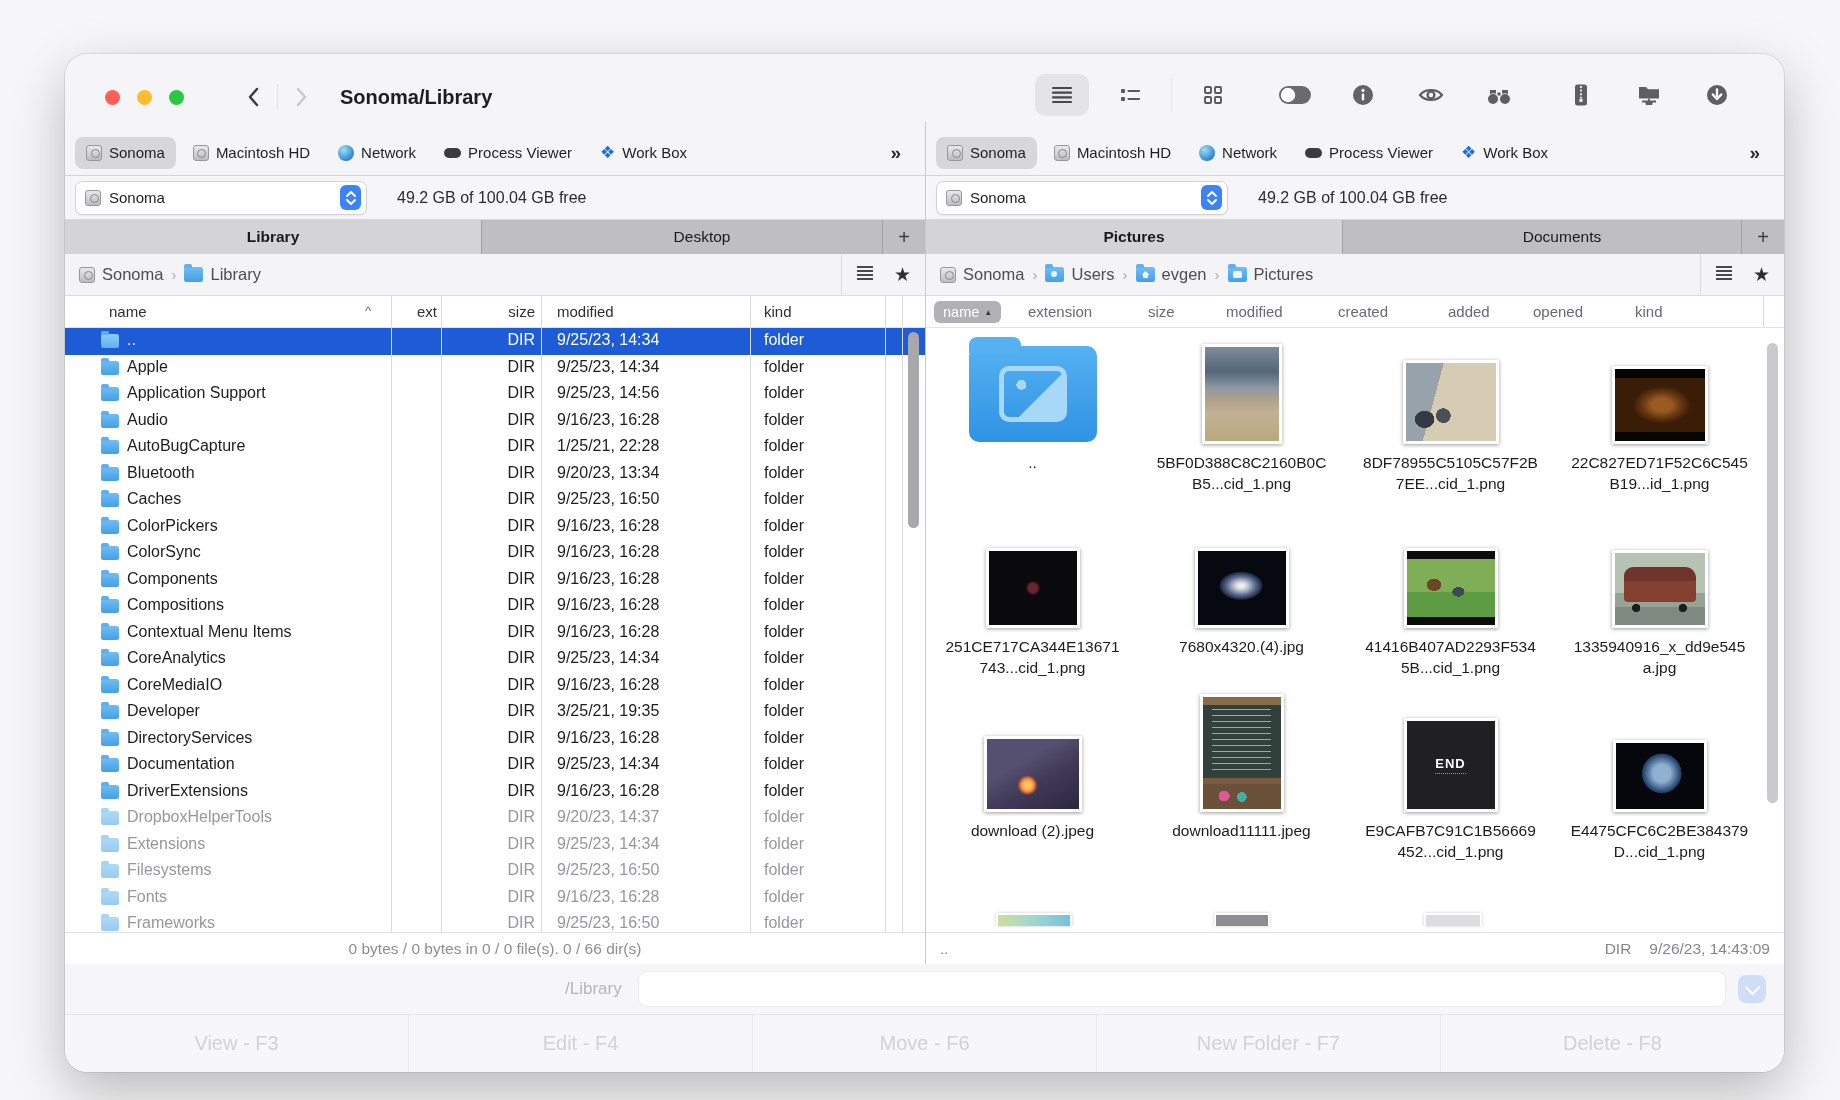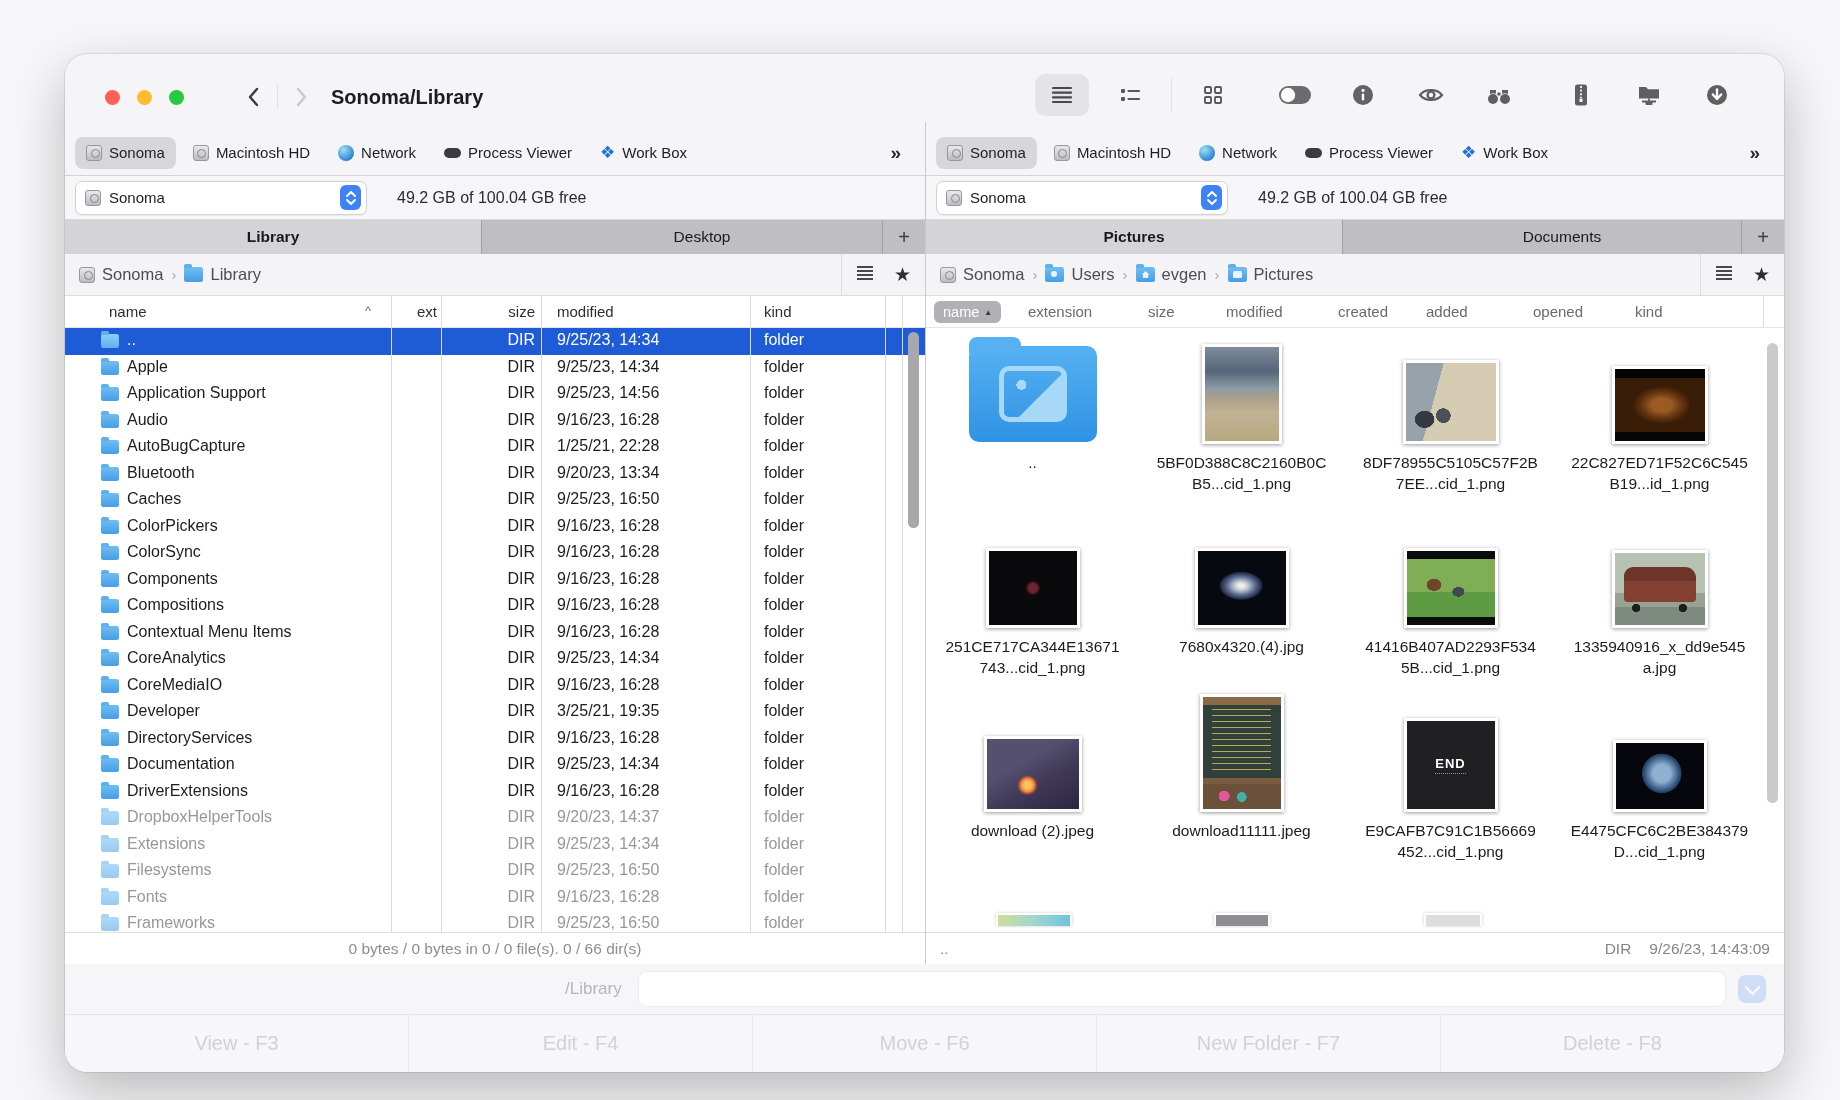--- a/index.html
+++ b/index.html
@@ -8,21 +8,21 @@
   .window{position:absolute;left:65px;top:54px;width:1719px;height:1018px;background:#f5f5f7;
     border-radius:22px;box-shadow:0 20px 55px rgba(0,0,0,.25),0 0 0 1px rgba(0,0,0,.08);
     display:flex;flex-direction:column;overflow:hidden;}
   
   .titlebar{height:68px;display:flex;align-items:center;padding:18px 26px 0 40px;flex:0 0 auto;position:relative;}
   .tlight{width:15px;height:15px;border-radius:50%;margin-right:17px;}
   .tl-red{background:#ff5f57;} .tl-yellow{background:#febc2e;} .tl-green{background:#28c840;}
   .navarrows{display:flex;align-items:center;margin-left:36px;}
   .navbtn{width:34px;height:28px;display:flex;align-items:center;justify-content:center;}
   .navsep{width:1px;height:26px;background:#e2e2e4;margin:0 6px;}
-  .wtitle{font-size:20px;font-weight:bold;color:#1d1d1f;margin-left:13px;}
+  .wtitle{font-size:20px;font-weight:bold;color:#1d1d1f;margin-left:22px;}
   .toolbar{position:absolute;right:40px;top:18px;height:46px;display:flex;align-items:center;}
   .tb-btn{width:54px;height:42px;display:flex;align-items:center;justify-content:center;border-radius:10px;margin-left:14px;}
   .tb-btn.active{background:#e4e4e6;}
   .tb-sep{width:1px;height:34px;background:#e3e3e5;margin-left:14px;}
   .tb-gap{width:14px;}
   
   .panes{flex:1;display:flex;min-height:0;}
   .pane{width:860px;display:flex;flex-direction:column;min-height:0;}
   .pane-right{width:auto;flex:1;border-left:1px solid #c9c9cb;}
   
@@ -85,21 +85,21 @@
   .frow.muted{color:#97979b;}
   .frow.muted .ficon{opacity:.55;}
   .sb-thumb{position:absolute;right:6px;width:11px;border-radius:6px;z-index:3;}
   .sbL{top:4px;height:196px;background:#a7a7ac;}
   .sbR{top:15px;height:460px;background:#c9c9ce;}
   
   .rheaders{height:32px;flex:0 0 auto;background:#fff;position:relative;border-bottom:1px solid #e4e4e6;}
   .hpill{position:absolute;left:8px;top:5px;height:22px;padding:0 9px;background:#b0b0b5;border-radius:6px;color:#fff;font-size:14.5px;display:flex;align-items:center;gap:5px;}
   .harrow{color:#3a3a3c;font-size:8px;}
   .rhlab{position:absolute;top:7px;font-size:15px;color:#6a6a6e;}
-  .rh1{left:102px;}.rh2{left:222px;}.rh3{left:300px;}.rh4{left:412px;}.rh5{left:500px;text-align:right;}.rh6{left:607px;}.rh7{left:709px;}
+  .rh1{left:102px;}.rh2{left:222px;}.rh3{left:300px;}.rh4{left:412px;}.rh5{left:522px;text-align:right;}.rh6{left:607px;}.rh7{left:709px;}
   
   .grid{flex:1;background:#fff;position:relative;overflow:hidden;padding:12px 0 0 2px;display:flex;flex-wrap:wrap;align-content:flex-start;}
   .gcell{width:209px;height:184px;display:flex;flex-direction:column;align-items:center;}
   .gimg{height:104px;display:flex;align-items:flex-end;justify-content:flex-start;flex:0 0 auto;}
   .glabel{margin-top:8px;width:178px;text-align:center;font-size:15.5px;line-height:21px;color:#1c1c1e;word-break:break-all;}
   .thumb{border:3px solid #fff;box-shadow:0 1px 4px rgba(0,0,0,.4);background-color:#888;position:relative;}
   .t-beach{width:80px;height:100px;background:linear-gradient(180deg,#7e8b99 0,#55667a 26%,#8d9aa4 44%,#aca089 55%,#c2b295 70%,#b7a87e 100%);}
   .t-people{width:96px;height:84px;background:linear-gradient(105deg,#97a2ab 0 34%,#d6ccb4 34% 100%);}
   .t-people::after{content:"";position:absolute;left:4%;bottom:6%;width:58%;height:48%;
     background:radial-gradient(ellipse 16px 14px at 30% 55%,#343a43 0 60%,transparent 62%),radial-gradient(ellipse 12px 12px at 66% 45%,#4a5058 0 60%,transparent 62%);}

